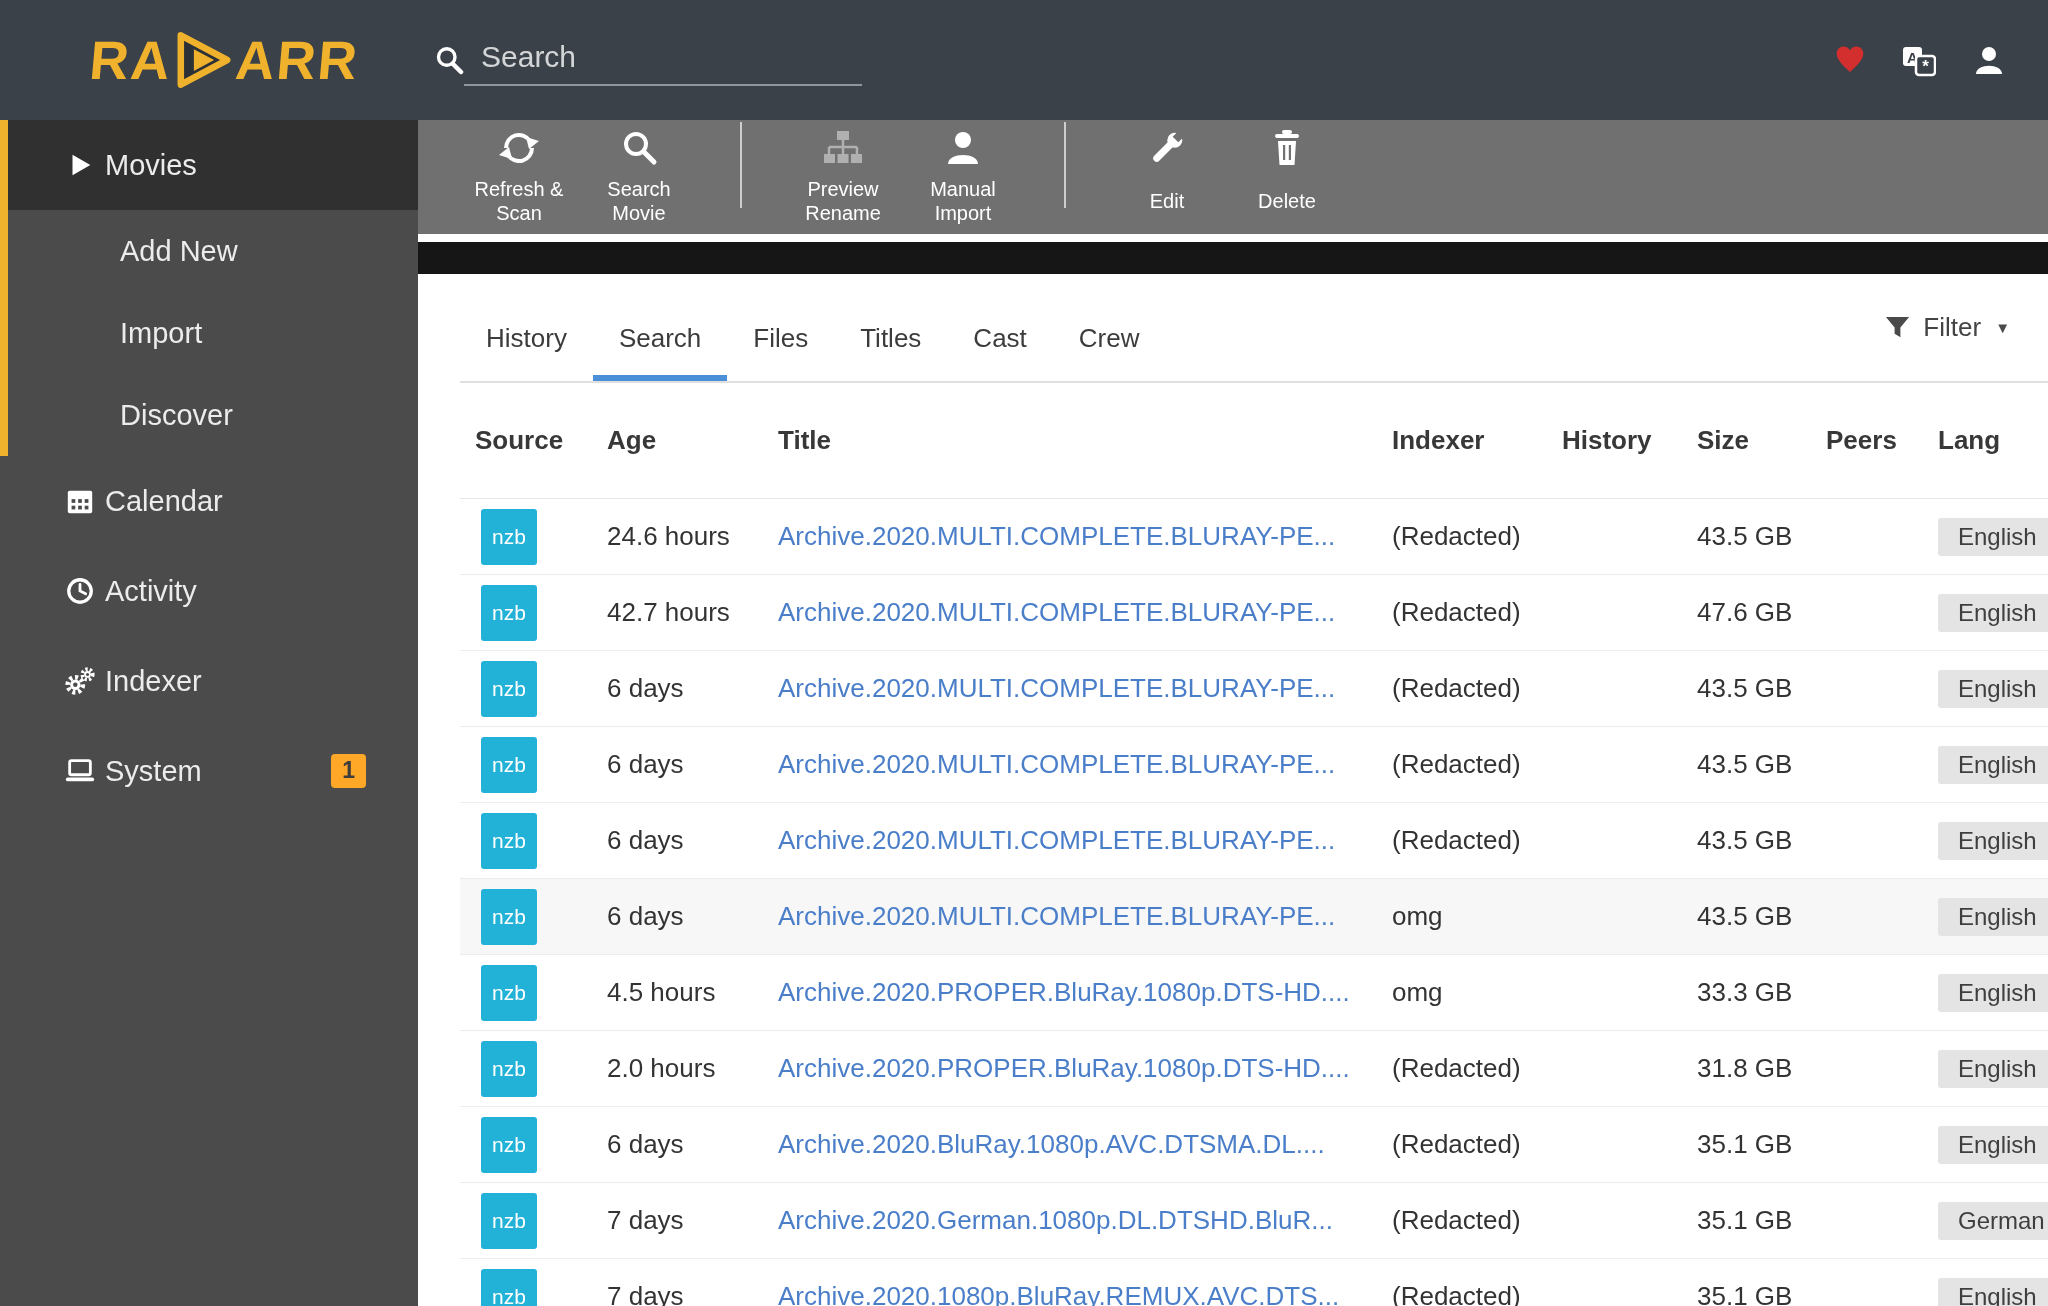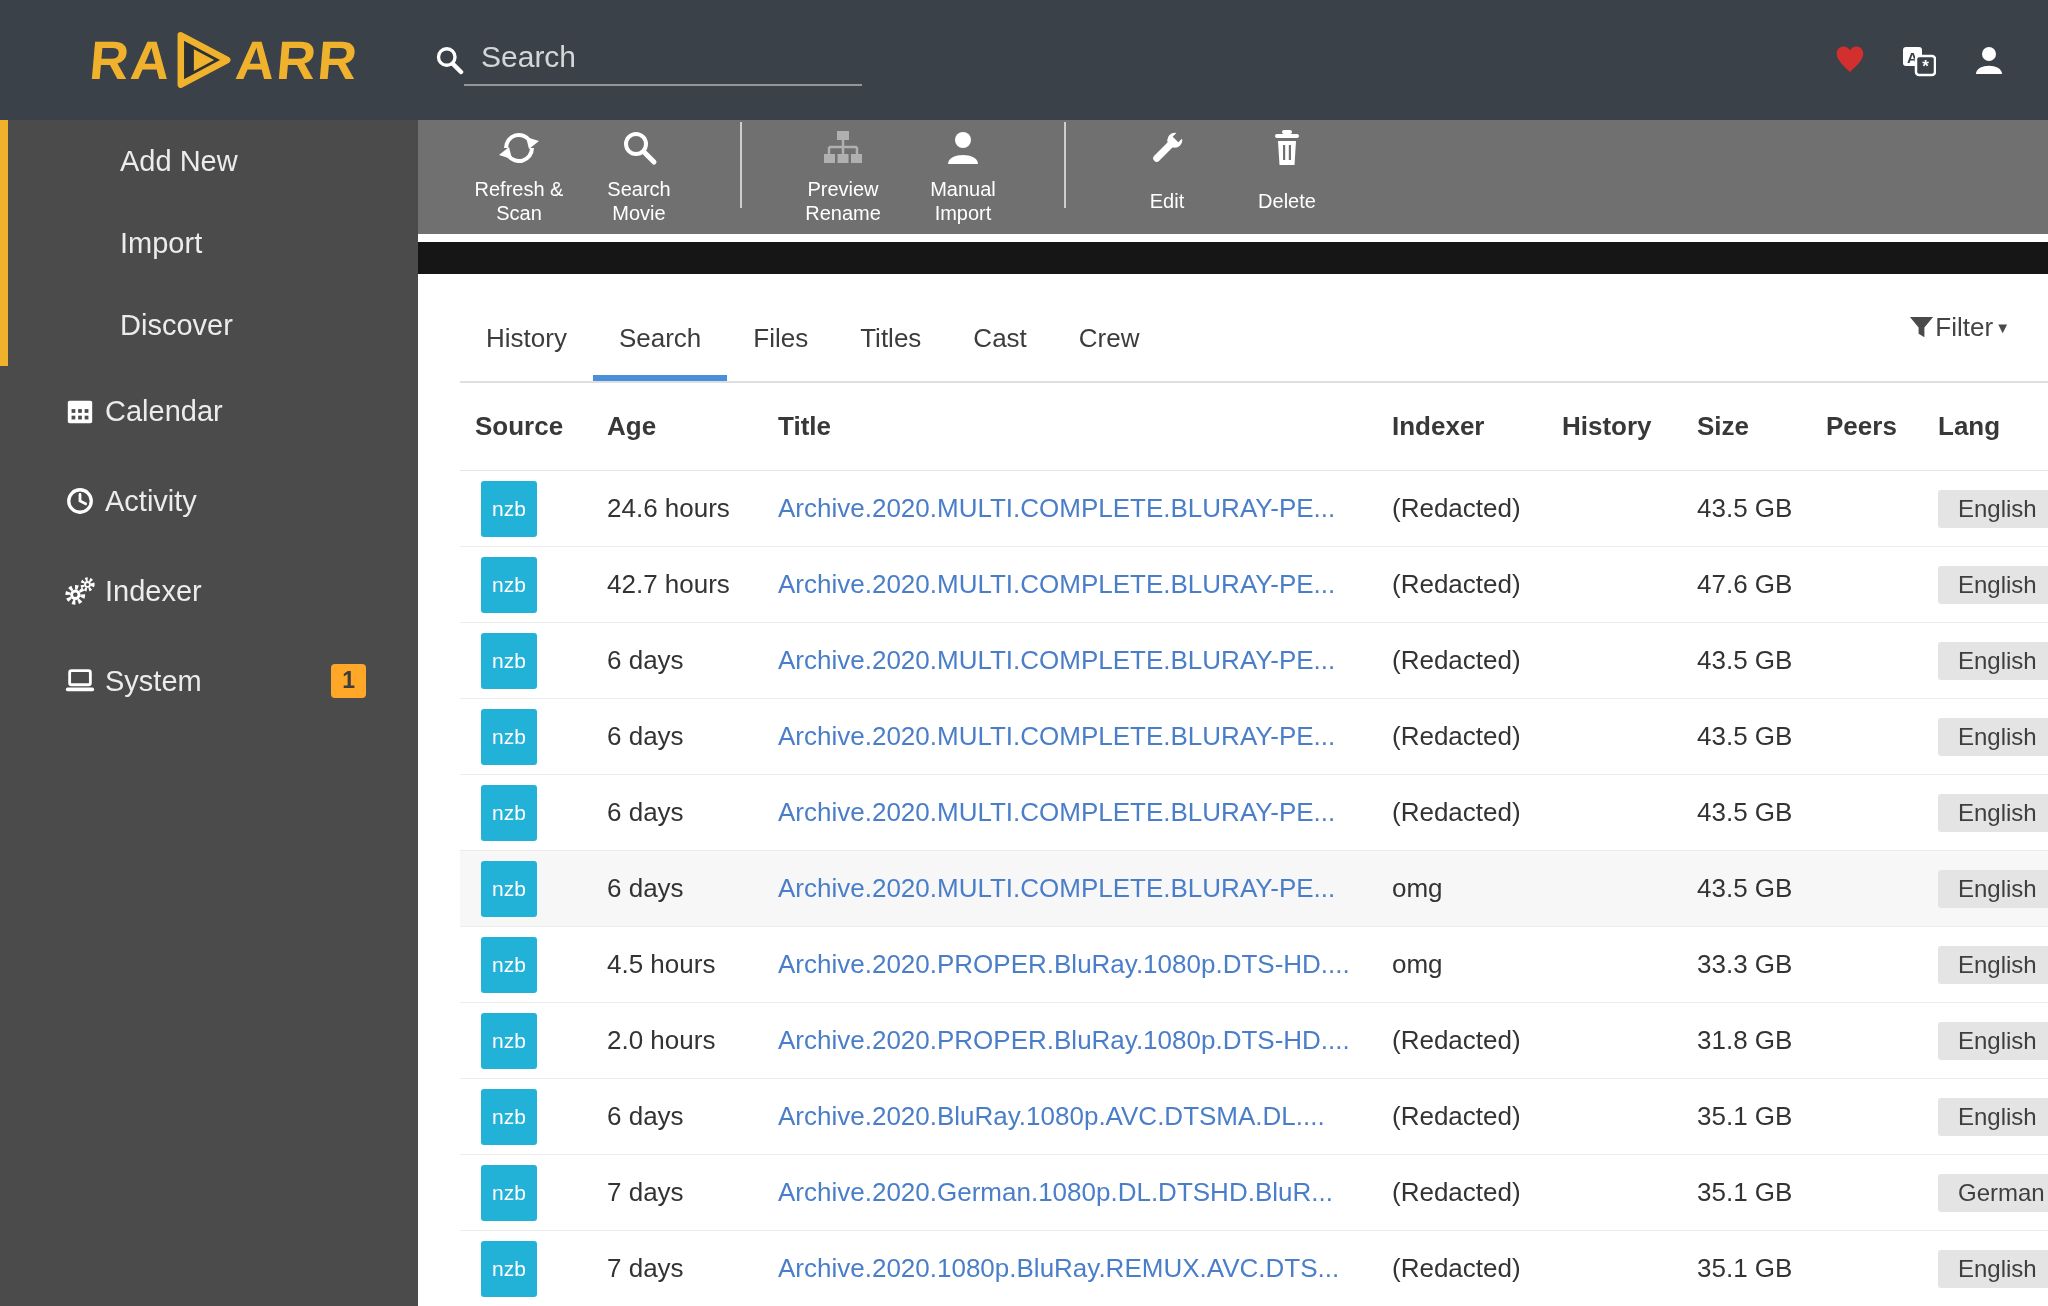--- a/index.html
+++ b/index.html
@@ -46,26 +46,26 @@
   .tb-btn.disabled .tb-iconbox{opacity:.45}
   .tb-gap{width:2px}
   .tb-sep{width:2px;background:rgba(255,255,255,.65);margin:10px 42px 26px}
   .backdrop-strip{position:absolute;top:242px;left:418px;right:0;height:32px;background:var(--backdrop_bg)}
 
   
   .content{position:absolute;top:274px;left:418px;right:0;bottom:0;background:#fff}
   .tabstrip{height:109px;margin-left:42px;border-bottom:2px solid #dfdfdf;display:flex;align-items:stretch}
   .tab{padding:28px 26px 0;display:flex;align-items:center;font-size:26px;color:#3c3c3c;border-bottom:6px solid transparent;cursor:pointer}
   .tab.active{border-bottom-color:var(--tab_underline)}
-  .filter{margin-left:auto;margin-right:38px;display:flex;align-items:center;gap:0;font-size:26px;color:#444;cursor:pointer}
+  .filter{margin-left:auto;margin-right:38px;display:flex;align-items:center;gap:12px;font-size:26px;color:#444;cursor:pointer}
   .filter-caret{font-size:15px;color:#4a4a4a;margin-left:2px}
 
   .tablewrap{margin-left:42px}
   .t-head,.t-row{display:grid;grid-template-columns:132px 171px 614px 170px 135px 129px 112px minmax(0,1fr);align-items:center;padding-left:15px}
-  .t-head{height:88px;font-size:26px;font-weight:700;color:#383838;border-bottom:1px solid #e6e6e6}
+  .t-head{height:116px;font-size:26px;font-weight:700;color:#383838;border-bottom:1px solid #e6e6e6}
   .t-head .th{cursor:pointer;white-space:nowrap}
   .t-row{height:76px;font-size:26px;color:#333;border-bottom:1px solid #ececec}
   .t-row.highlight{background:#f7f7f7}
   .nzb-badge{display:inline-block;margin-left:6px;background:var(--nzb_badge);color:#fff;font-size:21px;padding:16px 11px;border-radius:3px}
   .cell-title{overflow:hidden}
   .title-link{color:var(--link_blue);text-decoration:none;white-space:nowrap;display:block;overflow:hidden}
   .cell-lang{overflow:visible}
   .lang-badge{display:inline-block;background:var(--lang_badge_bg);color:#3f3f3f;font-size:24px;padding:5px 20px;border-radius:3px;white-space:nowrap}
 </style>
 </head>
@@ -105,20 +105,28 @@
     </svg>
     <svg viewBox="0 0 34 34" width="34" height="34">
       <circle cx="17" cy="11" r="7" fill="#fff"></circle>
       <path d="M4 31 C4 20 30 20 30 31 Z" fill="#fff"></path>
     </svg>
   </div>
 </div>
 
 <div class="sidebar">
   <div class="nav-group-active">
+    <div class="nav-item active">
+      <span class="nav-icon">
+        <svg viewBox="0 0 32 32" width="30" height="30">
+            <polygon points="8,5 27,16 8,27" fill="#fff"></polygon>
+          </svg>
+      </span>
+      <span>Movies</span>
+    </div>
     <div class="nav-item nav-sub">
       <span>Add New</span>
     </div>
     <div class="nav-item nav-sub">
       <span>Import</span>
     </div>
     <div class="nav-item nav-sub">
       <span>Discover</span>
     </div>
   </div>

